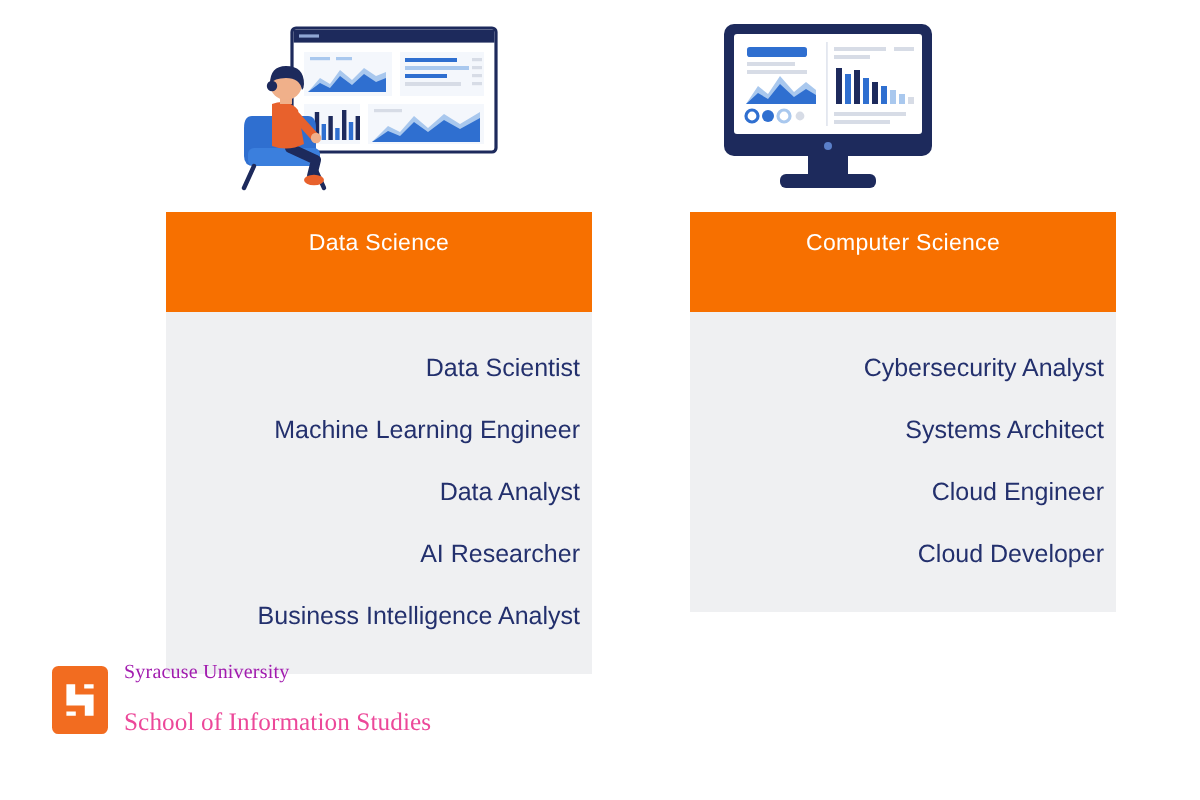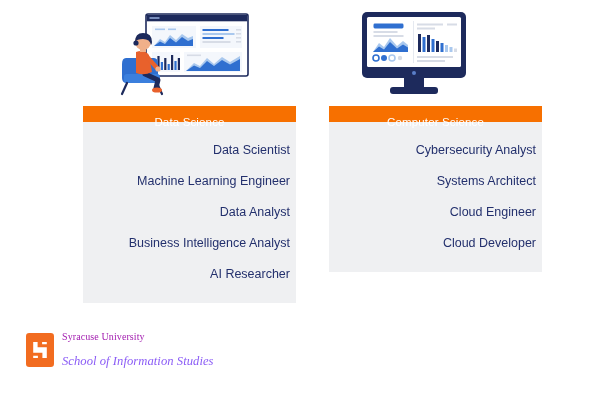--- a/index.html
+++ b/index.html
@@ -37,24 +37,24 @@
     top: 106px;
     width: 600px;
     height: 204px;
   }
   .column {
     position: absolute;
     top: 0;
     width: 213px;
   }
   #column-0 { left: 83px; }
-  #column-1 { left: 305px; padding-left: 24px; }
+  #column-1 { left: 321px; padding-left: 24px; }
 
   .column-header {
-    height: 16px;
+    height: 50px;
     line-height: 32px;
     text-align: center;
     color: #ffffff;
     font-size: 11.5px;
     letter-spacing: .15px;
     background: #f77000;
   }
   .column-body {
     background: #eff0f2;
     padding: 12px 0 14px 0;
@@ -82,26 +82,25 @@
     font-family: "Liberation Serif", serif;
     line-height: 1.08;
   }
   #logo-university {
     color: #a21caf;
     font-size: 10px;
     letter-spacing: .1px;
     white-space: nowrap;
   }
   #logo-school {
-    color: #8b5cf6;
+    color: #ec4899;
     font-size: 12.6px;
     letter-spacing: .05px;
     white-space: nowrap;
     margin-top: 12px;
-    font-style: italic;
   }
 </style>
 </head>
 <body>
 
 <div id="illustrations">
 
   <div class="illus" id="illus-data-science">
     <svg width="140" height="90" viewBox="0 0 140 90" xmlns="http://www.w3.org/2000/svg">
 
@@ -205,22 +204,22 @@
 </div>
 
 <div id="columns">
 
   <div class="column" id="column-0">
     <div class="column-header">Data Science</div>
     <div class="column-body">
       <div class="role-item">Data Scientist</div>
       <div class="role-item">Machine Learning Engineer</div>
       <div class="role-item">Data Analyst</div>
+      <div class="role-item">AI Researcher</div>
       <div class="role-item">Business Intelligence Analyst</div>
-      <div class="role-item">AI Researcher</div>
     </div>
   </div>
 
   <div class="column" id="column-1">
     <div class="column-header">Computer Science</div>
     <div class="column-body">
       <div class="role-item">Cybersecurity Analyst</div>
       <div class="role-item">Systems Architect</div>
       <div class="role-item">Cloud Engineer</div>
       <div class="role-item">Cloud Developer</div>

